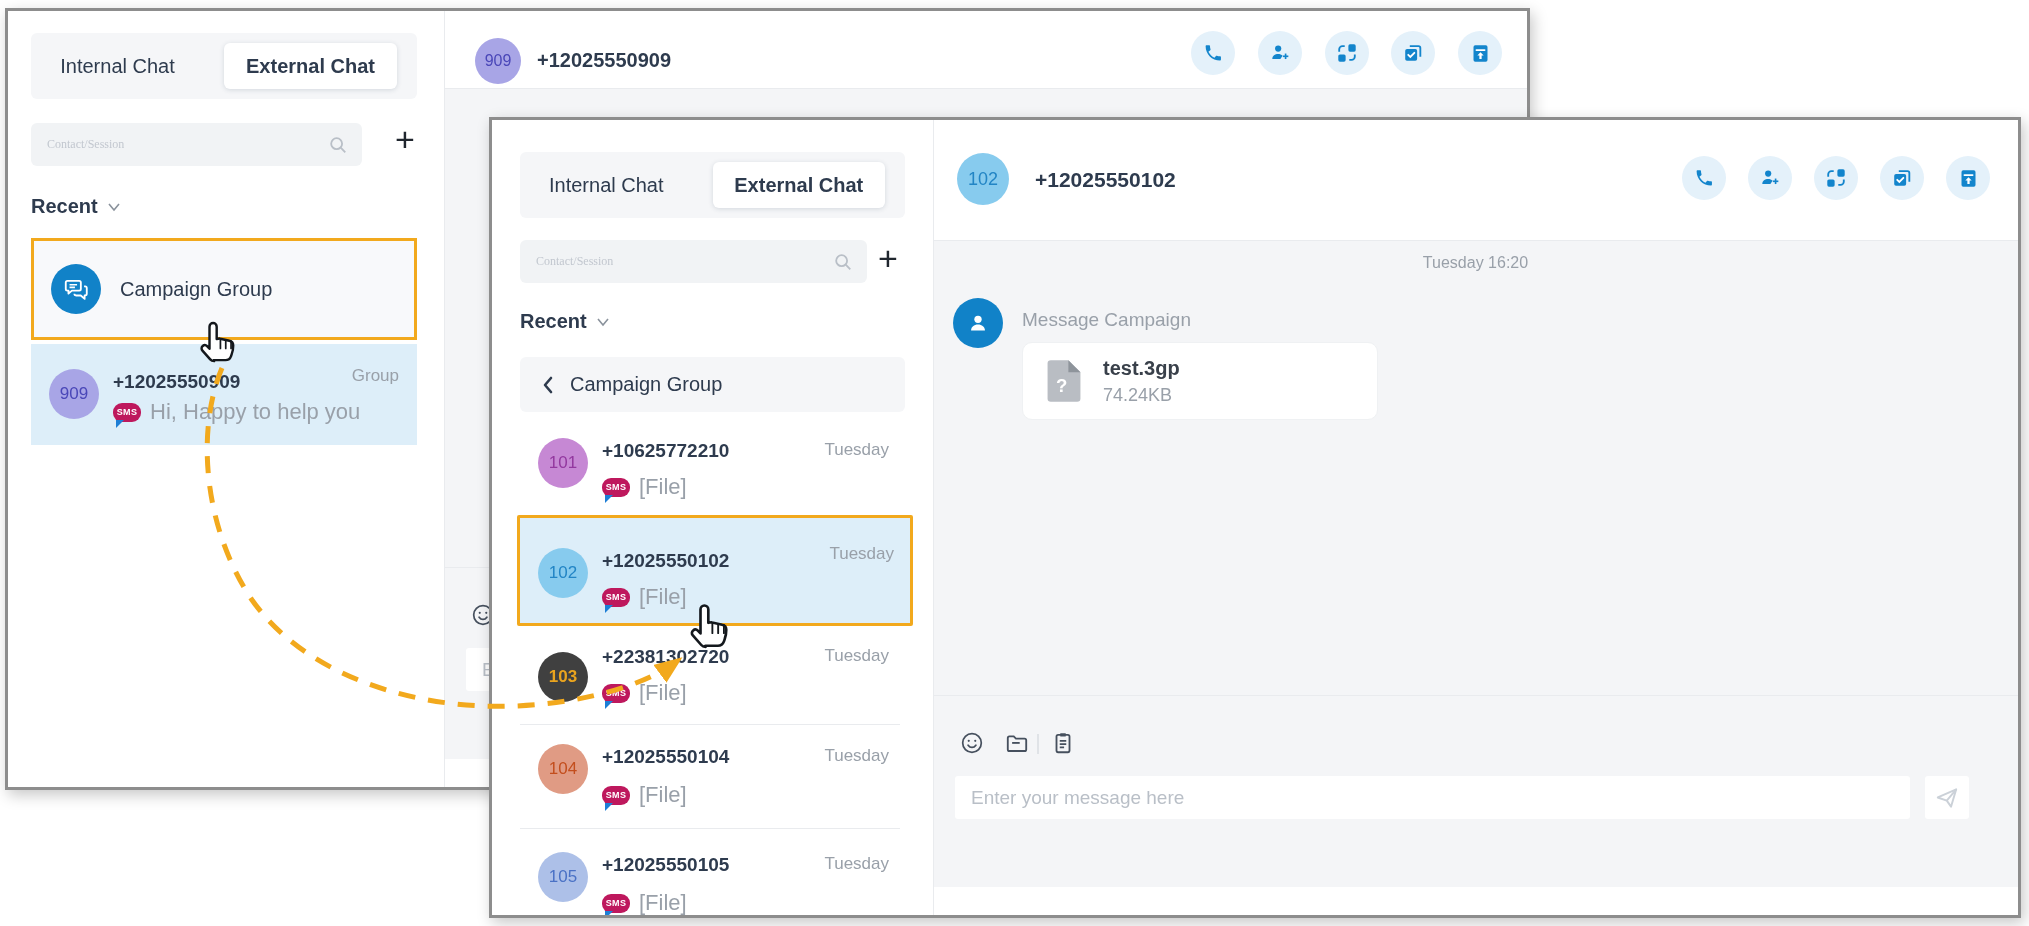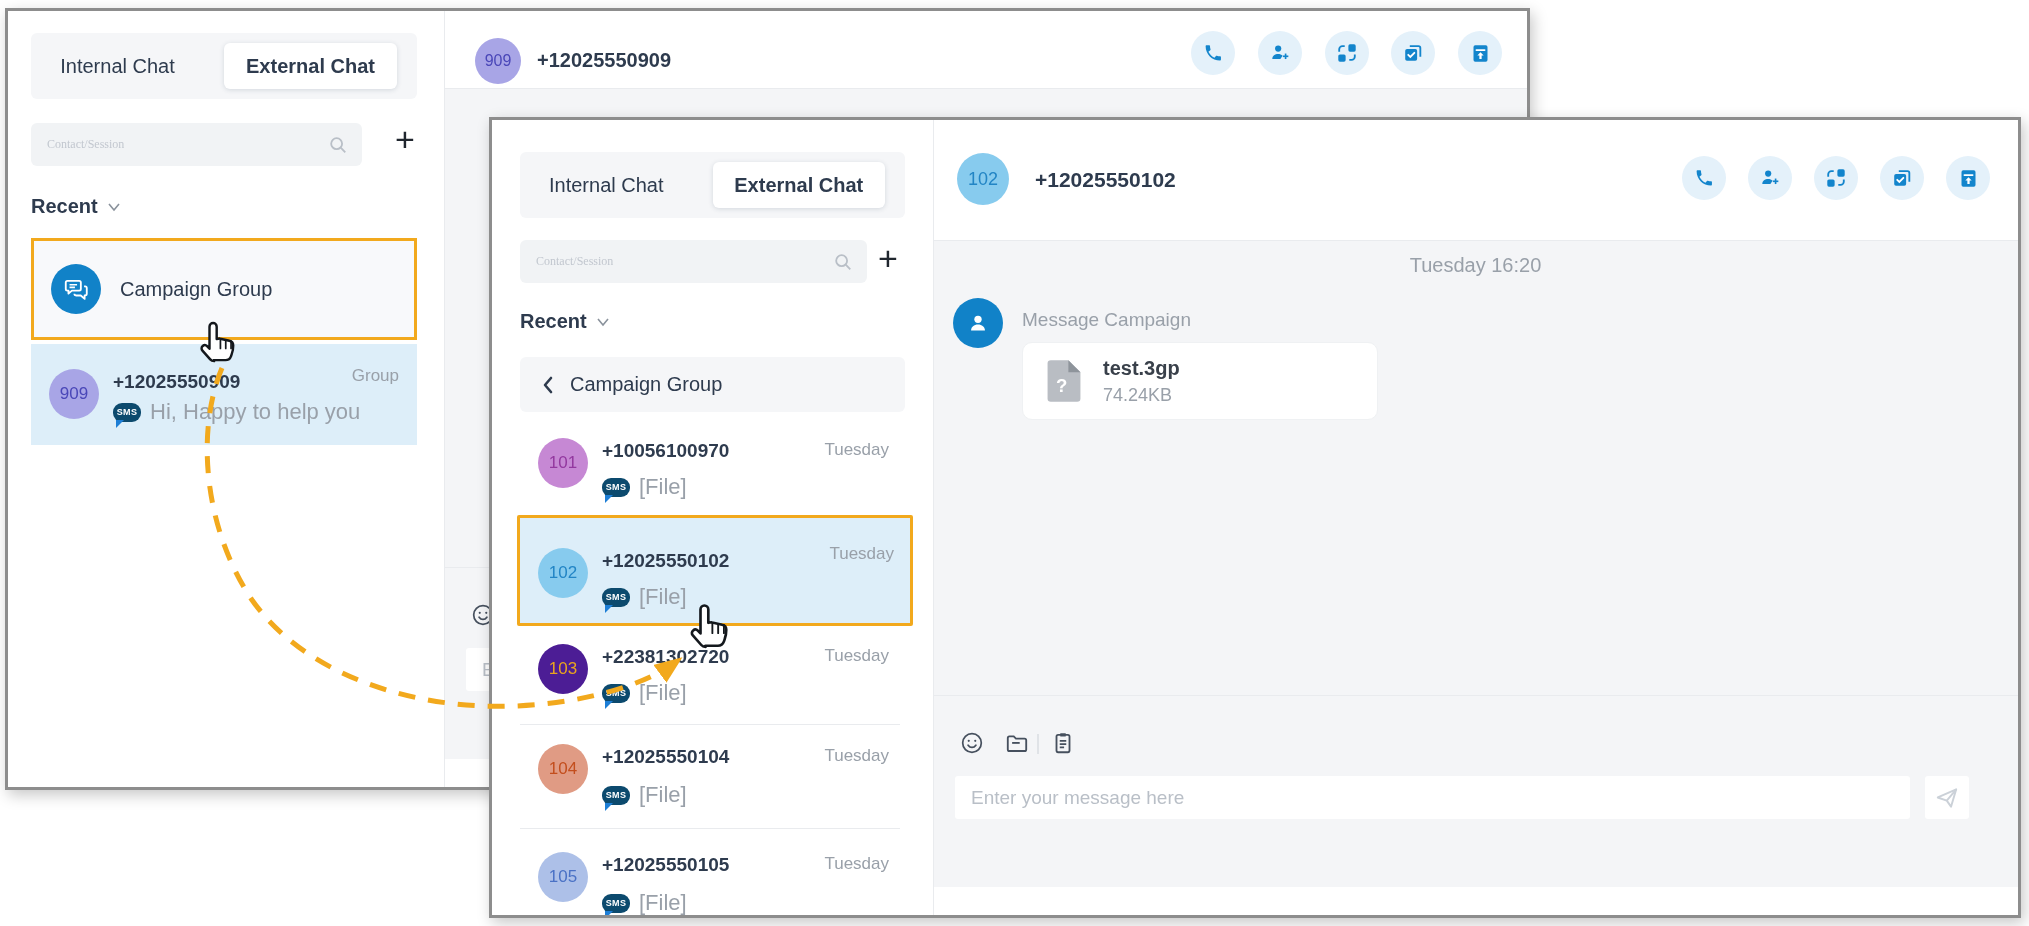--- a/index.html
+++ b/index.html
@@ -53,21 +53,21 @@
     position:absolute;width:50px;height:50px;border-radius:50%;
     display:flex;align-items:center;justify-content:center;font-size:17px;
   }
   .row{position:absolute;left:28px;width:385px;height:88px;cursor:pointer;}
   .row-phone{position:absolute;left:82px;top:14px;font-size:19px;font-weight:bold;color:#2e3b4e;}
   .row-time{position:absolute;right:16px;top:14px;font-size:17px;color:#99a0a9;}
   .row-line2{position:absolute;left:82px;top:48px;display:flex;align-items:center;gap:9px;}
   .row-preview{font-size:22px;color:#99a0a9;}
   .sms{
     position:relative;display:inline-flex;align-items:center;justify-content:center;
-    width:28px;height:19px;background:#0c4a6e;border-radius:9px;
+    width:28px;height:19px;background:#be185d;border-radius:9px;
     color:#fff;font-size:9px;font-weight:bold;letter-spacing:.3px;
   }
   .sms::after{
     content:'';position:absolute;left:3px;bottom:-6px;
     border:4px solid transparent;border-top-color:#1d7ed6;border-left-color:#1d7ed6;
   }
   .icbtn{
     position:absolute;width:44px;height:44px;border-radius:50%;background:#e4f1fa;
     display:flex;align-items:center;justify-content:center;cursor:pointer;
   }
@@ -83,21 +83,21 @@
     display:flex;align-items:center;justify-content:center;cursor:pointer;
   }
   .hl-box{
     position:absolute;background:#ddeef9;border:3px solid #f2a91d;border-radius:2px;
   }
   .backbar{
     position:absolute;background:#f5f6f8;border-radius:6px;display:flex;
     align-items:center;gap:16px;padding-left:22px;box-sizing:border-box;
     font-size:20px;color:#2e3b4e;cursor:pointer;
   }
-  .ts-center{position:absolute;text-align:center;color:#99a0a9;font-size:20px;}
+  .ts-center{position:absolute;text-align:center;color:#99a0a9;font-size:16px;}
   .sender-label{position:absolute;font-size:19px;color:#99a0a9;}
   .fcard{
     position:absolute;background:#fff;border:1px solid #eff1f3;border-radius:10px;
     display:flex;align-items:center;gap:18px;padding-left:20px;box-sizing:border-box;cursor:pointer;
   }
   .fname{font-size:20px;font-weight:bold;color:#39404a;}
   .fsize{font-size:18px;color:#99a0a9;margin-top:5px;}
   .cg-box{
     position:absolute;background:#f8f9fb;border:3px solid #f2a91d;
     display:flex;align-items:center;gap:19px;padding-left:17px;box-sizing:border-box;cursor:pointer;
@@ -263,42 +263,42 @@
 
   <div class="backbar" style="left:28px;top:237px;width:385px;height:55px;">
     <svg width="12" height="18" viewBox="0 0 12 18" fill="none" stroke="#2e3b4e" stroke-width="2.6" stroke-linecap="round" stroke-linejoin="round">
         <polyline points="9,2 3,9 9,16"></polyline>
       </svg>
     <span>Campaign Group</span>
   </div>
 
   <div class="row" style="top:306px;">
     <div class="avatar" style="left: 18px; top: 12px; background: rgb(198, 136, 212); color: rgb(147, 56, 159);">101</div>
-    <div class="row-phone">+10056100970</div>
+    <div class="row-phone">+10625772210</div>
     <div class="row-time">Tuesday</div>
     <div class="row-line2">
       <span class="sms">SMS</span>
       <span class="row-preview">[File]</span>
     </div>
   </div>
 
   <div class="hl-box" style="left:25px;top:395px;width:390px;height:105px;">
     <div class="row" style="left:0;top:18px;width:100%;">
       <div class="avatar" style="left: 18px; top: 12px; background: rgb(135, 203, 238); color: rgb(34, 133, 197);">102</div>
       <div class="row-phone">+12025550102</div>
       <div class="row-time" style="top:8px;">Tuesday</div>
       <div class="row-line2">
         <span class="sms">SMS</span>
         <span class="row-preview">[File]</span>
       </div>
     </div>
   </div>
 
   <div class="row" style="top:512px;">
-    <div class="avatar" style="left: 18px; top: 12px; background: #4c1d95; color: rgb(234, 164, 30);">103</div>
+    <div class="avatar" style="left: 18px; top: 20px; background: #404040; color: rgb(234, 164, 30); font-weight: bold;">103</div>
     <div class="row-phone">+22381302720</div>
     <div class="row-time">Tuesday</div>
     <div class="row-line2">
       <span class="sms">SMS</span>
       <span class="row-preview">[File]</span>
     </div>
   </div>
   <div class="divider-h" style="left:28px;width:380px;top:604px;"></div>
 
   <div class="row" style="top:610px;">

